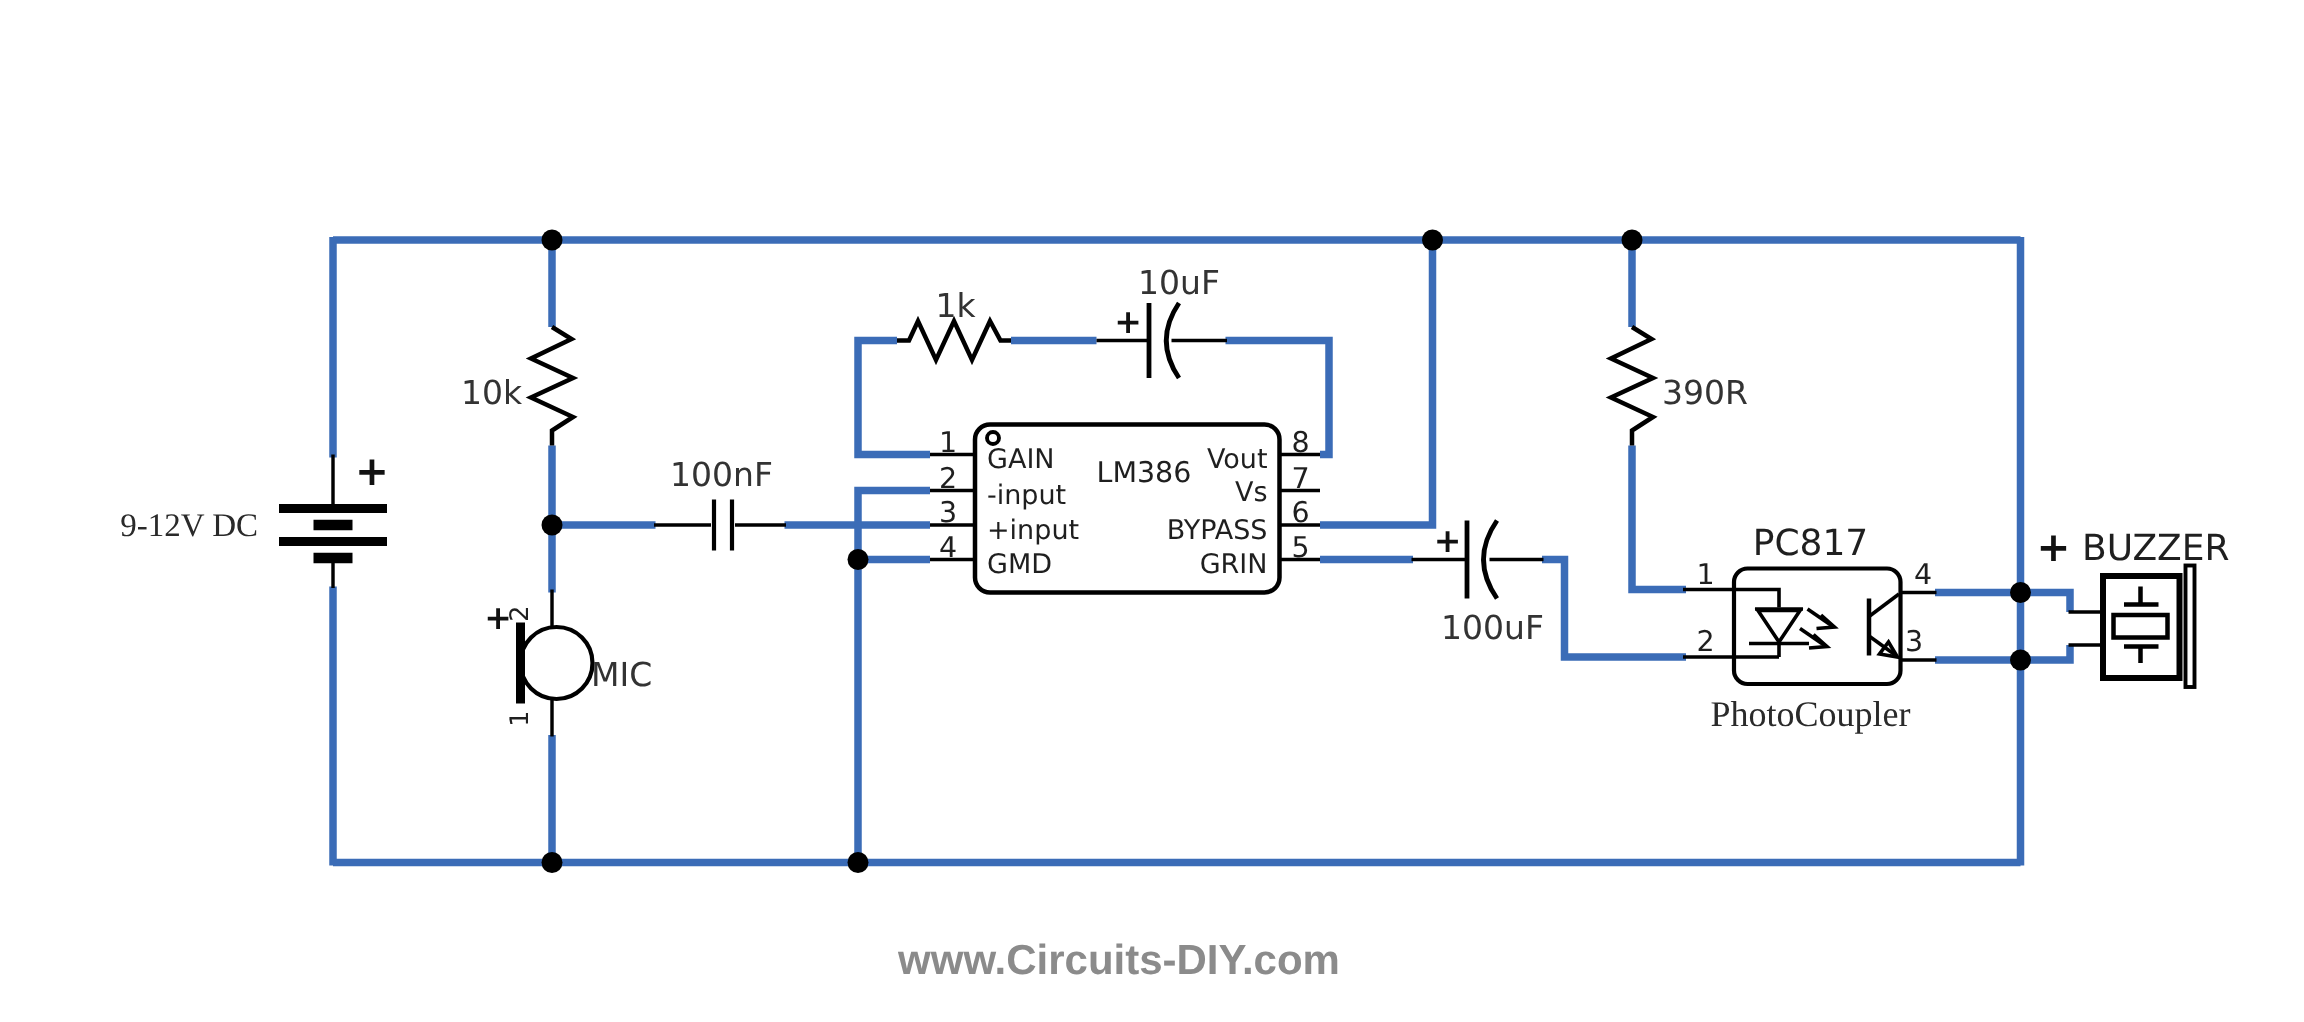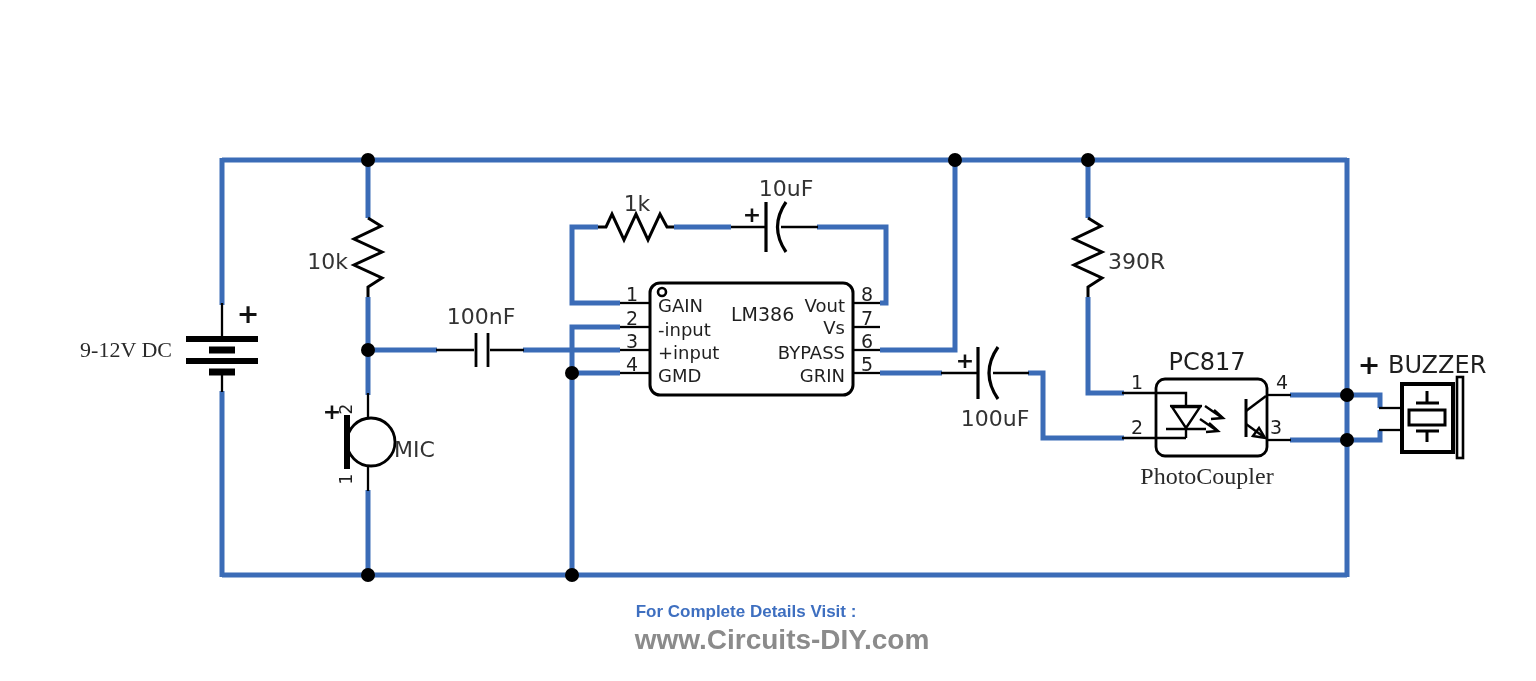--- a/index.html
+++ b/index.html
@@ -4,21 +4,21 @@
 <style>
   html,body{margin:0;padding:0;background:#ffffff;}
   #canvas{position:relative;width:1536px;height:681px;background:#ffffff;overflow:hidden;
           font-family:"DejaVu Sans", sans-serif;}
   #title{position:absolute;top:34px;left:24px;width:1512px;text-align:center;
          font-family:"Liberation Sans", sans-serif;font-weight:bold;font-size:67px;
          letter-spacing:-2px;color:#3767b2;}
   #footer1{position:absolute;top:602px;left:0;width:1492px;text-align:center;
            font-family:"Liberation Sans", sans-serif;font-weight:bold;font-size:17px;color:#3e6fc0;}
   #footer2{position:absolute;top:624px;left:0;width:1492px;text-align:center;
-           font-family:"Liberation Sans", sans-serif;font-weight:bold;font-size:28px;color:#8b8b8b;margin-left:36px;}
+           font-family:"Liberation Sans", sans-serif;font-weight:bold;font-size:28px;color:#8b8b8b;}
   svg{position:absolute;top:0;left:0;}
   svg text{fill:#333333;font-family:"DejaVu Sans", sans-serif;}
   .lbl{font-size:22px;}
   .ic-txt{font-size:18px;fill:#1f1f1f;}
   .ic-name{font-size:19px;fill:#1f1f1f;}
   .pin{font-size:19px;fill:#1f1f1f;}
   .serif{font-family:"Liberation Serif", serif;font-size:22px;fill:#2a2a2a;}
   .serif-big{font-family:"Liberation Serif", serif;font-size:24px;fill:#2a2a2a;}
   .plus{font-size:27px;font-weight:bold;fill:#111;}
   .plus-sm{font-size:22px;font-weight:bold;fill:#111;}
@@ -211,16 +211,15 @@
     <text class="pin" x="1137" y="389" text-anchor="middle">1</text>
     <text class="pin" x="1137" y="434" text-anchor="middle">2</text>
     <text class="pin" x="1282" y="389" text-anchor="middle">4</text>
     <text class="pin" x="1276" y="434" text-anchor="middle">3</text>
 
     <text class="plus" x="1369" y="374" text-anchor="middle">+</text>
     <text x="1388" y="373" style="font-size:24px;fill:#1f1f1f;">BUZZER</text>
 
   </svg>
 
-  <div id="footer1">For Complete Details Visit :</div>
   <div id="footer2">www.Circuits-DIY.com</div>
 
 </div>
 
 </body></html>

